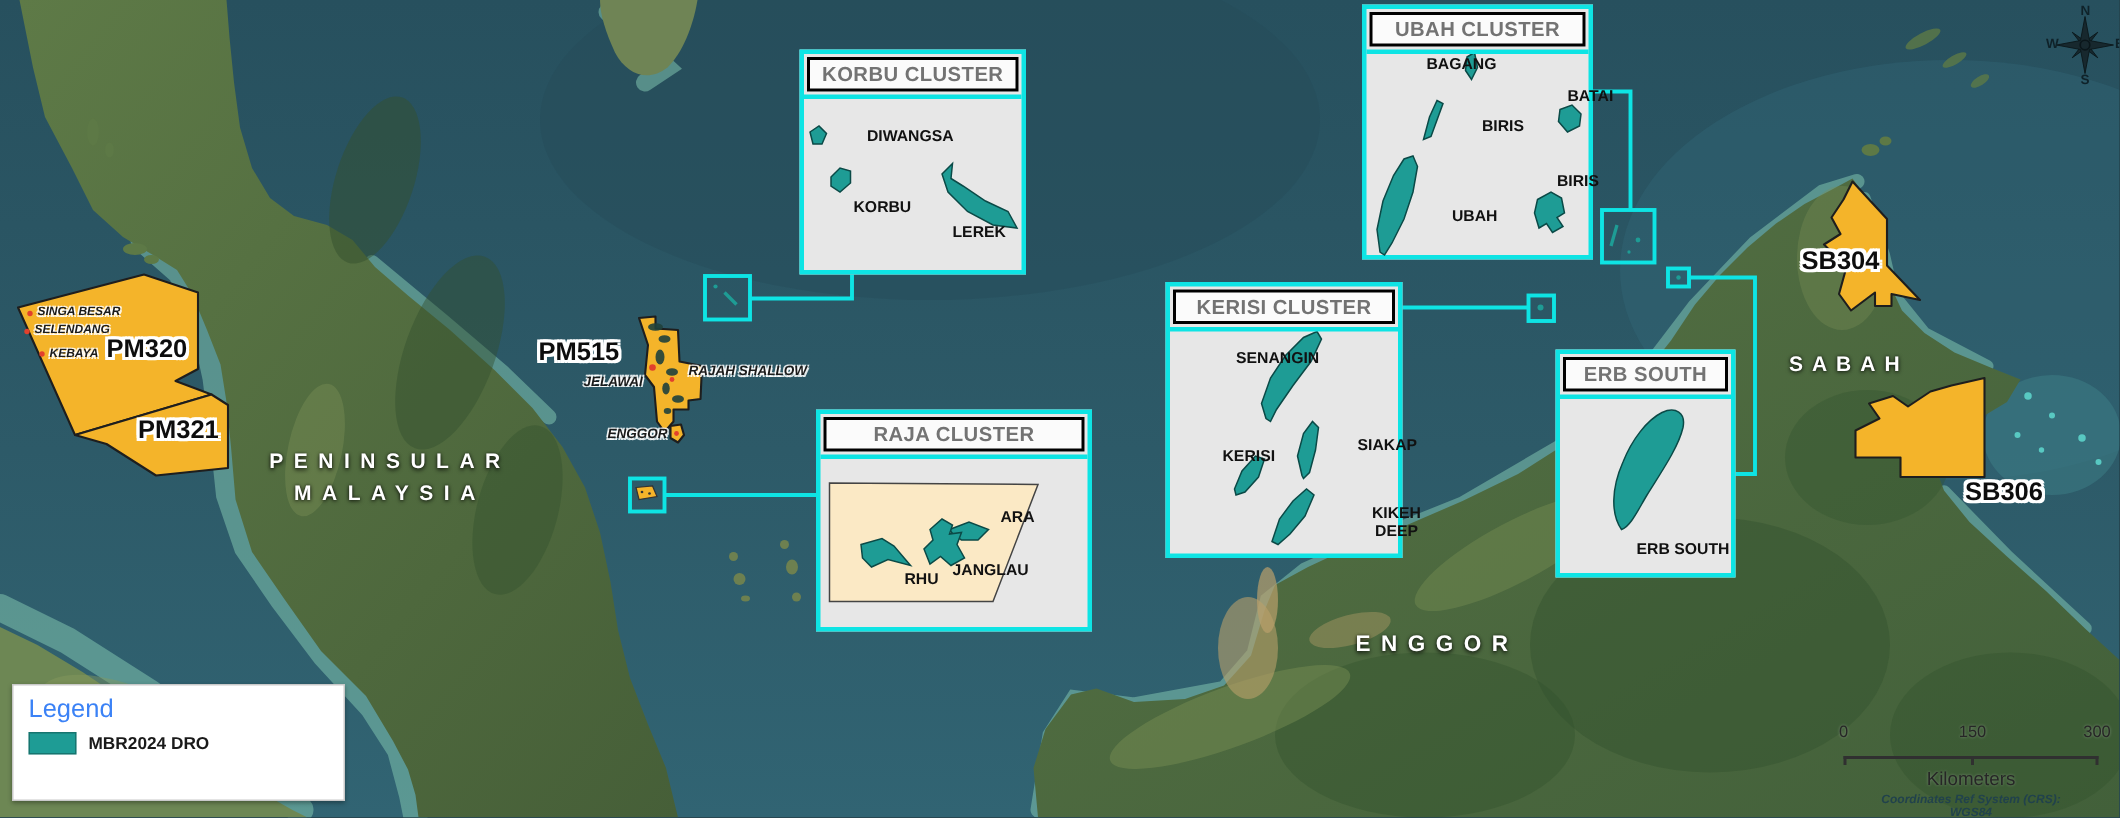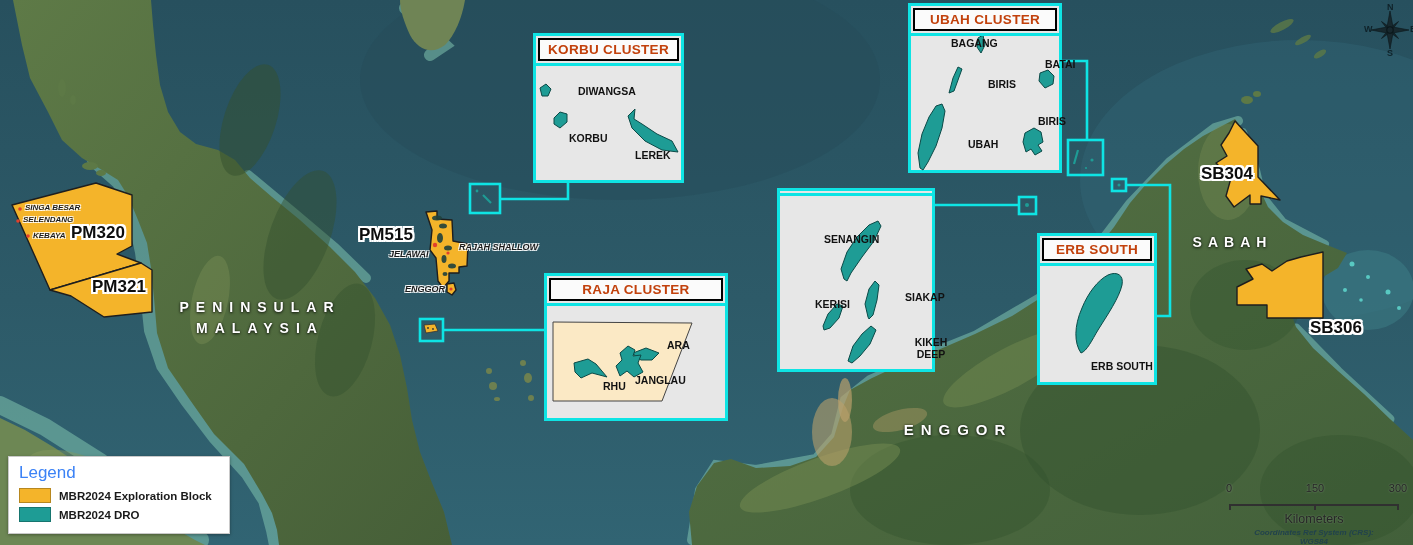--- a/index.html
+++ b/index.html
@@ -19,21 +19,21 @@
                 0 -2px 0 #fff,0 2px 0 #fff,-2px 0 0 #fff,2px 0 0 #fff;}
 
   
   .field-label{position:absolute;color:#1b1b1b;font-weight:bold;font-style:italic;font-size:9px;white-space:nowrap;
     text-shadow:-1px -1px 0 rgba(255,255,255,.85),1px -1px 0 rgba(255,255,255,.85),
                 -1px 1px 0 rgba(255,255,255,.85),1px 1px 0 rgba(255,255,255,.85);}
   .field-label.tiny{font-size:8px;}
 
   
   .callout{position:absolute;border:3px solid #0EE4E4;background:#E7E7E7;box-sizing:border-box;}
-  .callout-title{margin:2px 2px 0;border:2px solid #000;background:#FBFBFB;color:#c2410c;
+  .callout-title{margin:2px 2px 0;border:2px solid #000;background:#FBFBFB;color:#737373;
     font-weight:bold;font-size:13.5px;line-height:19px;text-align:center;letter-spacing:.3px;position:relative;z-index:2;}
   .callout-sep{height:3px;background:#0EE4E4;margin-top:2px;position:relative;z-index:2;}
   .callout svg{position:absolute;left:-3px;top:-3px;z-index:1;}
   .callout .flabel{position:absolute;color:#111;font-weight:bold;font-size:10.5px;white-space:nowrap;z-index:3;padding-left:22px;}
   .callout .flabel.wrap{white-space:normal;text-align:center;line-height:12px;}
 
   
   .legend{position:absolute;left:8px;top:456px;width:222px;height:78px;background:#fff;
     border:1px solid #c9c9c9;box-sizing:border-box;box-shadow:0 1px 3px rgba(0,0,0,.35);}
   .legend-title{font-size:17px;color:#3b82f6;margin:6px 0 5px 10px;}
@@ -272,20 +272,21 @@
 
   <div class="callout" style="left:777px;top:188px;width:158px;height:184px;">
     <svg width="158" height="184" viewBox="0 0 158 184">
       <g fill="#1E9C95" stroke="#0B4A47" stroke-width="1">
         <polygon points="67,91 64,81 70,64 80,49 92,37 101,33 104,38 97,53 85,69 74,85 70,93"></polygon>
         <polygon points="46,138 51,126 60,116 66,118 62,130 53,140 47,142"></polygon>
         <polygon points="91,129 88,116 92,101 98,93 102,97 100,112 96,127 92,131"></polygon>
         <polygon points="71,173 76,158 85,146 94,138 99,142 93,156 83,168 75,175"></polygon>
       </g>
     </svg>
+    <div class="callout-title">KERISI CLUSTER</div>
     <div class="callout-sep"></div>
     <span class="flabel" style="left:22px;top:42px;">SENANGIN</span>
     <span class="flabel" style="left:13px;top:107px;">KERISI</span>
     <span class="flabel" style="left:103px;top:100px;">SIAKAP</span>
     <span class="flabel wrap" style="left:105px;top:145px;width:48px;">KIKEH DEEP</span>
   </div>
 
   <div class="callout" style="left:544px;top:273px;width:184px;height:148px;">
     <svg width="156" height="148" viewBox="0 0 156 148">
       <polygon points="9,49 148,50 118,128 9,128" fill="#FBE9C5" stroke="#444" stroke-width="1"></polygon>
@@ -306,24 +307,20 @@
     <svg width="120" height="152" viewBox="0 0 120 152">
       <path d="M44,120 C37,110 37,93 45,75 C51,60 61,47 71,42 C80,38 87,42 85,52 C82,65 71,81 61,97 C55,107 50,118 44,120 Z" fill="#1E9C95" stroke="#0B4A47" stroke-width="1"></path>
     </svg>
     <div class="callout-title">ERB SOUTH</div>
     <div class="callout-sep"></div>
     <span class="flabel" style="left:20px;top:124px;width:80px;text-align:center;">ERB SOUTH</span>
   </div>
 
   <div class="legend">
     <div class="legend-title">Legend</div>
-    <div class="legend-row">
-      <div class="legend-swatch yellow"></div>
-      <span>MBR2024 Exploration Block</span>
-    </div>
     <div class="legend-row">
       <div class="legend-swatch teal"></div>
       <span>MBR2024 DRO</span>
     </div>
   </div>
 
   <div class="scalebar">
     <span class="num" style="left:14px;">0</span>
     <span class="num" style="left:100px;">150</span>
     <span class="num" style="left:183px;">300</span>

